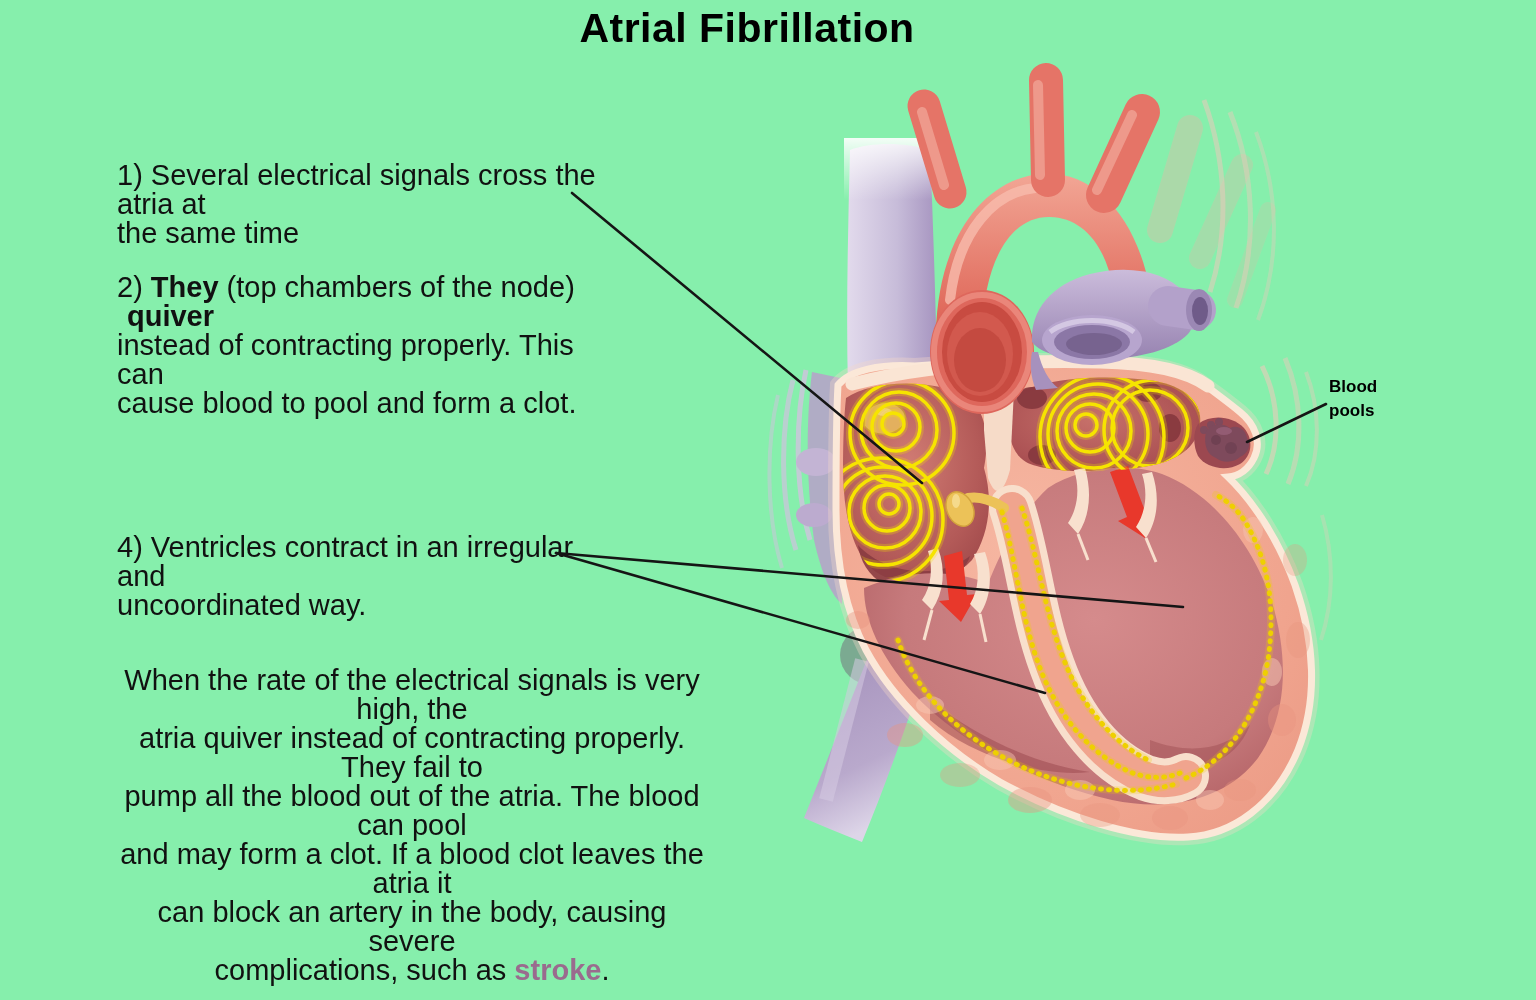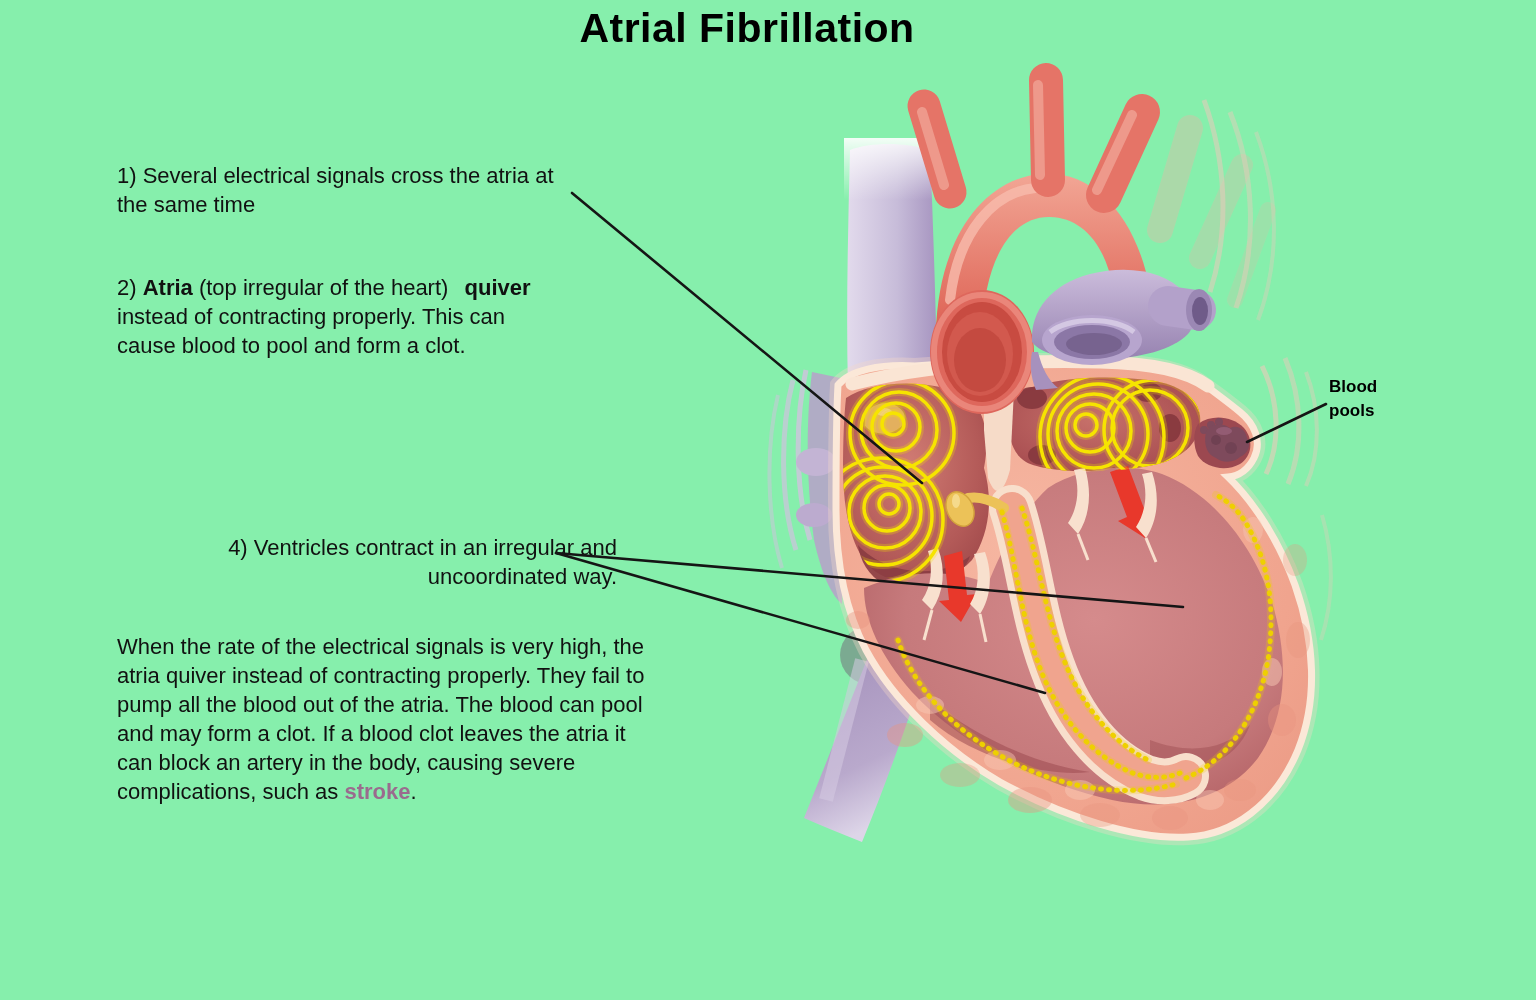--- a/index.html
+++ b/index.html
@@ -1,39 +1,39 @@
 <!DOCTYPE html>
 <html><head>
 <meta charset="utf-8">
 <style>
   html,body{margin:0;padding:0;background:#ffffff;}
   #canvas{position:relative;width:1536px;height:1000px;background:#86efac;overflow:hidden;
           font-family:"Liberation Sans","DejaVu Sans",sans-serif;color:#111;padding-left:29px;}
   #title{position:absolute;top:5px;left:0;width:1494px;text-align:center;
          font-size:41px;font-weight:bold;letter-spacing:0.5px;color:#000;}
-  .note{position:absolute;left:117px;width:500px;font-size:22px;line-height:29px;
+  .note{position:absolute;left:117px;width:500px;font-size:29px;line-height:29px;
         white-space:pre-line;color:#111;}
   #note-1{top:161px;}
   #note-2{top:273px;}
   #note-3{top:418px;}
-  #note-4{top:533px;text-align:right;}
-  #note-summary{top:632px;width:590px;}
+  #note-4{top:533px;}
+  #note-summary{top:666px;width:590px;text-align:center;}
   #blood-pools-label{position:absolute;left:1329px;top:375px;font-size:17px;line-height:24px;
         font-weight:bold;white-space:pre-line;color:#000;}
   #heart-svg{position:absolute;left:0;top:0;}
 </style>
 </head>
 <body>
 <div id="canvas">
 
 <div id="title">Atrial Fibrillation</div>
 
 <div class="note" id="note-1"><span>1) Several electrical signals cross the atria at
 the same time</span></div>
-<div class="note" id="note-2"><span>2) </span><span style="font-weight: bold;">Atria</span><span> (top irregular of the heart) </span><span style="font-weight: bold; margin-left: 10px;">quiver</span><span>
+<div class="note" id="note-2"><span>2) </span><span style="font-weight: bold;">They</span><span> (top chambers of the node) </span><span style="font-weight: bold; margin-left: 10px;">quiver</span><span>
 instead of contracting properly. This can
 cause blood to pool and form a clot.</span></div>
 <div class="note" id="note-4"><span>4) Ventricles contract in an irregular and
 uncoordinated way.</span></div>
 <div class="note" id="note-summary"><span>When the rate of the electrical signals is very high, the
 atria quiver instead of contracting properly. They fail to
 pump all the blood out of the atria. The blood can pool
 and may form a clot. If a blood clot leaves the atria it
 can block an artery in the body, causing severe
 complications, such as </span><span style="font-weight: bold; color: rgb(154, 107, 142);">stroke</span><span>.</span></div>

